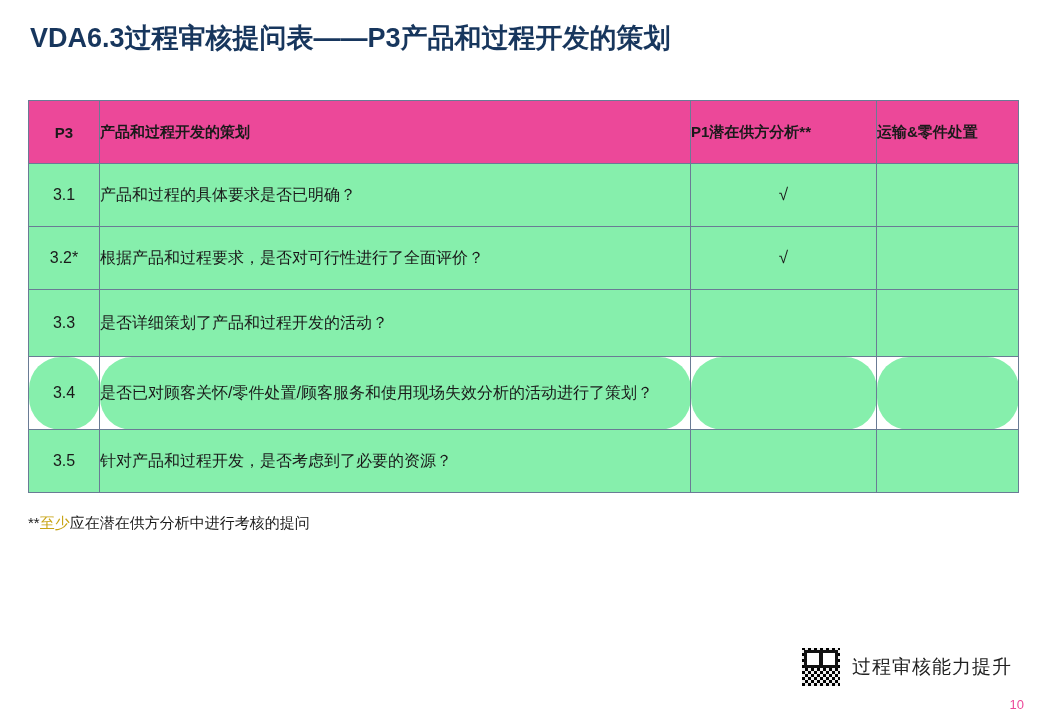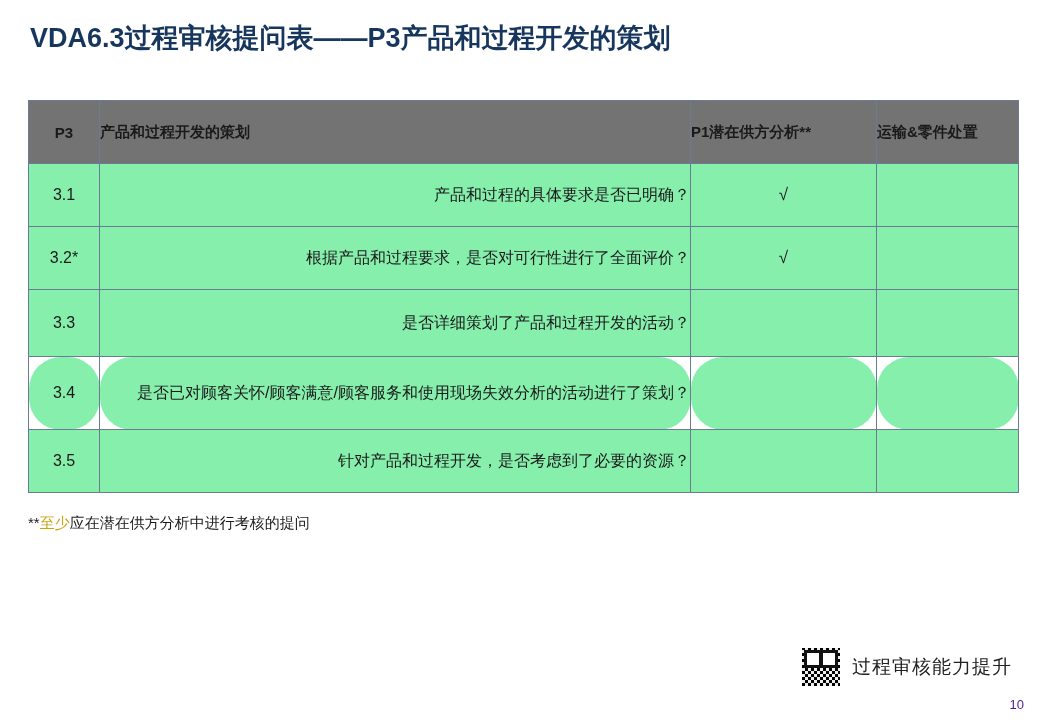--- a/index.html
+++ b/index.html
@@ -41,21 +41,21 @@
     border-collapse: collapse;
     width: 988px;
     table-layout: fixed;
   }
   table.qtable td, table.qtable th {
     border: 1px solid #6a7b95;
     padding: 0;
     vertical-align: middle;
   }
   thead th {
-    background: #737373;
+    background: #ec4899;
     height: 62px;
     font-weight: bold;
     font-size: 15px;
     color: #1a1a1a;
   }
   th.c-id {
     width: 70px;
     text-align: center;
   }
   th.c-q {
@@ -76,21 +76,21 @@
   tbody td {
     background: #86efac;
     font-size: 16px;
   }
   td.id-cell {
     text-align: center;
     font-size: 16px;
     color: #1a1a1a;
   }
   td.q-cell {
-    text-align: right;
+    text-align: left;
     padding: 6px 10px 6px 10px;
     line-height: 1.45;
     font-size: 16px;
     margin-left: 28px;
   }
   td.mark-cell {
     text-align: center;
     font-size: 17px;
   }
   td.blank-cell {
@@ -112,21 +112,21 @@
   }
   .footnote .hl {
     color: #c8a415;
     font-weight: normal;
   }
   .page-num {
     position: absolute;
     right: 16px;
     bottom: 8px;
     font-size: 13px;
-    color: #4c1d95;
+    color: #ec4899;
   }
   .qr-block {
     position: absolute;
     right: 28px;
     bottom: 32px;
     display: flex;
     align-items: center;
     gap: 10px;
   }
   .qr-code {
@@ -187,21 +187,21 @@
           <td class="blank-cell"></td>
         </tr>
         <tr class="r3">
           <td class="id-cell">3.3</td>
           <td class="q-cell">是否详细策划了产品和过程开发的活动？</td>
           <td class="mark-cell"></td>
           <td class="blank-cell"></td>
         </tr>
         <tr class="r4">
           <td class="id-cell">3.4</td>
-          <td class="q-cell">是否已对顾客关怀/顾客满意/顾客服务和使用现场失效分析的活动进行了策划？</td>
+          <td class="q-cell">是否已对顾客关怀/零件处置/顾客服务和使用现场失效分析的活动进行了策划？</td>
           <td class="mark-cell"></td>
           <td class="blank-cell"></td>
         </tr>
         <tr class="r5">
           <td class="id-cell">3.5</td>
           <td class="q-cell">针对产品和过程开发，是否考虑到了必要的资源？</td>
           <td class="mark-cell"></td>
           <td class="blank-cell"></td>
         </tr>
       </tbody>

